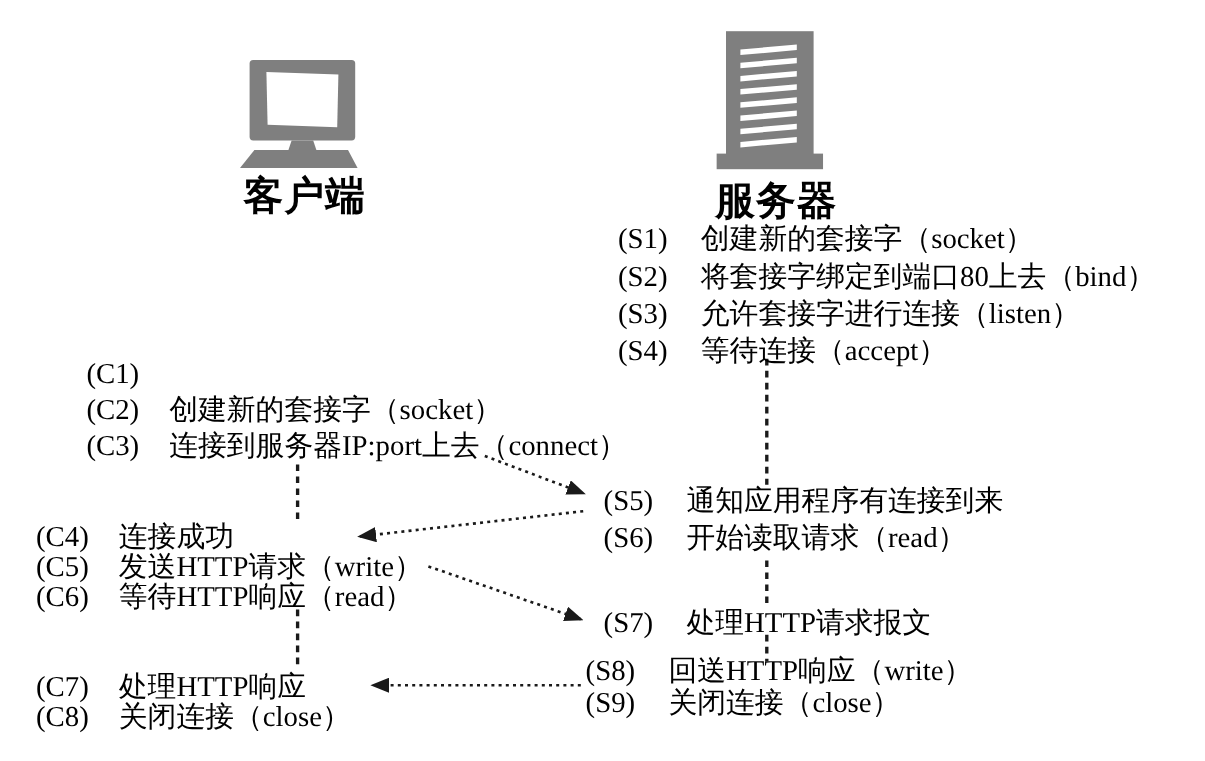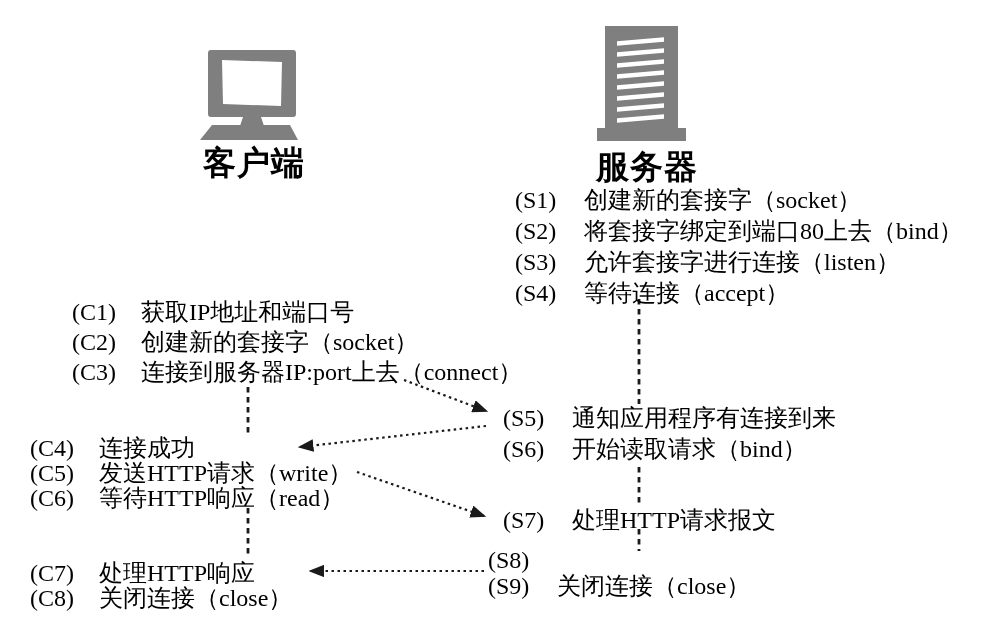--- a/index.html
+++ b/index.html
@@ -93,40 +93,39 @@
   </div>
   <div class="row">
     <span class="sid">(S4)</span>
     <span class="stext">等待连接（accept）</span>
   </div>
 </div>
 
 <div class="abs step-block lh30" style="left:30px;top:297px;margin-left:42px;">
   <div class="row">
     <span class="sid">(C1)</span>
-    <span class="stext">获取IP地址和端口号</span>
   </div>
   <div class="row">
     <span class="sid">(C2)</span>
     <span class="stext">创建新的套接字（socket）</span>
   </div>
   <div class="row">
     <span class="sid">(C3)</span>
     <span class="stext">连接到服务器IP:port上去（connect）</span>
   </div>
 </div>
 
 <div class="abs step-block lh31" style="left:503px;top:403px;font-family:Liberation Serif, serif;">
   <div class="row">
     <span class="sid">(S5)</span>
     <span class="stext">通知应用程序有连接到来</span>
   </div>
   <div class="row">
     <span class="sid">(S6)</span>
-    <span class="stext">开始读取请求（bind）</span>
+    <span class="stext">开始读取请求（read）</span>
   </div>
 </div>
 
 <div class="abs step-block lh25" style="left:30px;top:436px;">
   <div class="row">
     <span class="sid">(C4)</span>
     <span class="stext">连接成功</span>
   </div>
   <div class="row">
     <span class="sid">(C5)</span>
@@ -141,20 +140,21 @@
 <div class="abs step-block lh30" style="left:503px;top:505px;">
   <div class="row">
     <span class="sid">(S7)</span>
     <span class="stext">处理HTTP请求报文</span>
   </div>
 </div>
 
 <div class="abs step-block lh26" style="left:488px;top:547px;">
   <div class="row">
     <span class="sid">(S8)</span>
+    <span class="stext">回送HTTP响应（write）</span>
   </div>
   <div class="row">
     <span class="sid">(S9)</span>
     <span class="stext">关闭连接（close）</span>
   </div>
 </div>
 
 <div class="abs step-block lh25" style="left:30px;top:561px;font-family:Liberation Serif, serif;">
   <div class="row">
     <span class="sid">(C7)</span>

